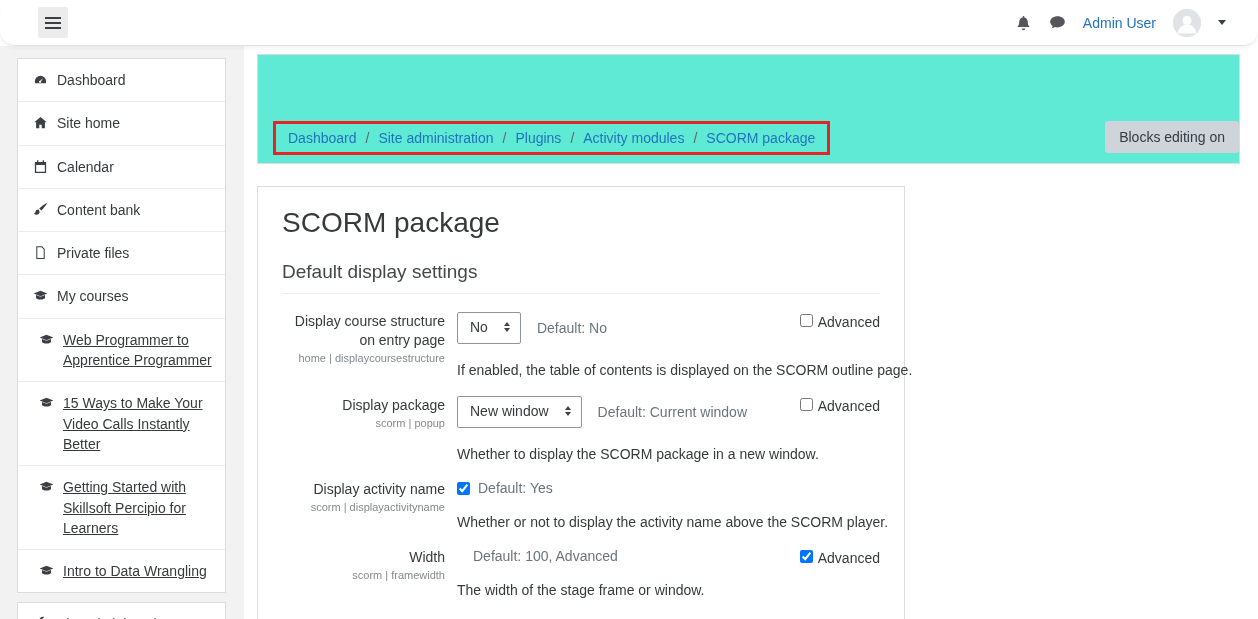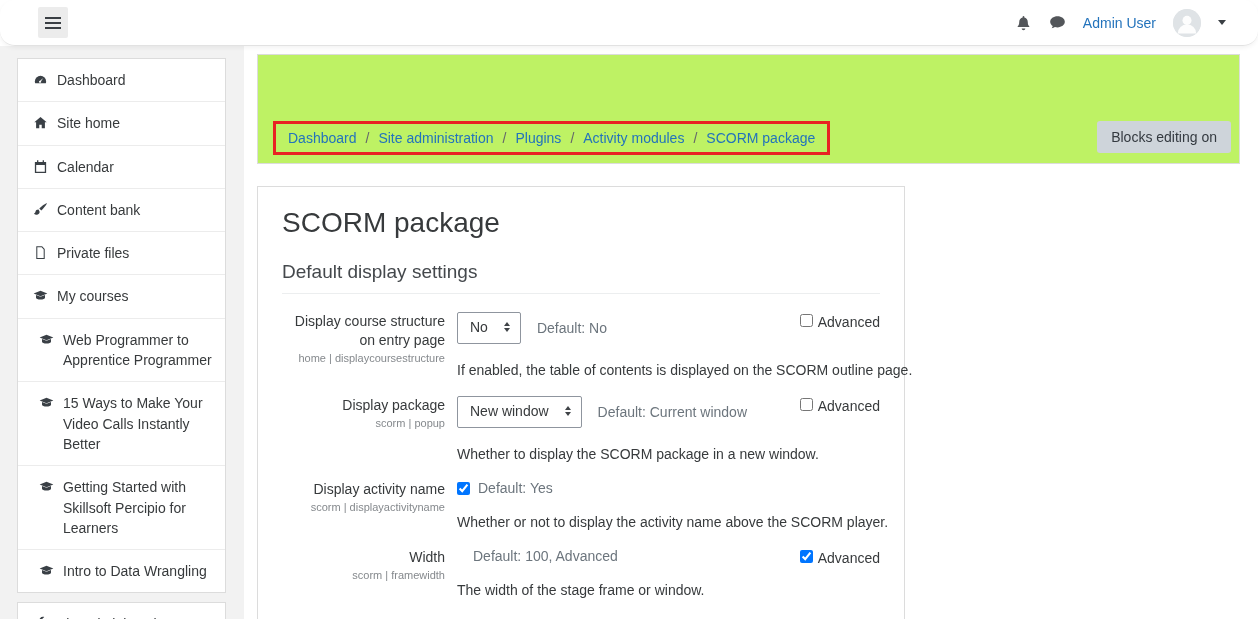--- a/index.html
+++ b/index.html
@@ -20,31 +20,31 @@
     border-top:5px solid #3a3f44; cursor:pointer; }
 
   
   .layout { display:flex; height:573px; }
   .drawer { width:244px; flex-shrink:0; background:#f2f2f2; padding:12px 18px 0 17px; }
   .nav-card { background:#fff; border:1px solid #dcdcdc; }
   .nav-card + .nav-card { margin-top:9px; }
   .nav-item { display:flex; align-items:flex-start; gap:9px; padding:11px 8px 11px 15px;
     border-bottom:1px solid #ececec; line-height:1.45; cursor:pointer; }
   .nav-item:last-child { border-bottom:none; }
-  .nav-item.course { padding-left:21px; }
+  .nav-item.course { padding-left:21px;text-decoration:underline; }
   .nav-icon { width:15px; height:15px; flex-shrink:0; margin-top:2px; fill:#3a4046; }
 
   
   .main { flex:1; padding:8px 18px 0 13px; background:#fff; }
-  .bc-card { position:relative; height:110px; border:1px solid #dcdcdc; background:#bef264; }
+  .bc-card { position:relative; height:110px; border:1px solid #dcdcdc; background:#5eead4; }
   .red-annotation { position:absolute; left:15px; bottom:8px; border:3px solid #e82323;
     padding:6px 12px; display:inline-flex; align-items:center; }
   .bc-link { color:#2373bc; text-decoration:none; cursor:pointer; }
   .bc-sep { color:#63666a; margin:0 9px; }
-  .blocks-btn { position:absolute; right:8px; bottom:10px; background:#ced4da; border:none;
+  .blocks-btn { position:absolute; right:0; bottom:10px; background:#ced4da; border:none;
     border-radius:3px; padding:8px 14px; font-size:14px; color:#343a40; font-family:inherit; cursor:pointer; }
 
   .content-row { display:flex; align-items:flex-start; margin-top:22px; }
   .main-card { width:648px; min-height:440px; border:1px solid #dcdcdc; background:#fff;
     padding:12px 24px 30px; }
   .page-title { font-size:28px; font-weight:400; color:#373a3c; margin:8px 0 22px; }
   .section-title { font-size:19px; font-weight:400; color:#44484c; padding-bottom:10px;
     border-bottom:1px solid #eceeef; }
 
   .setting-row { display:flex; margin-top:18px; position:relative; }

